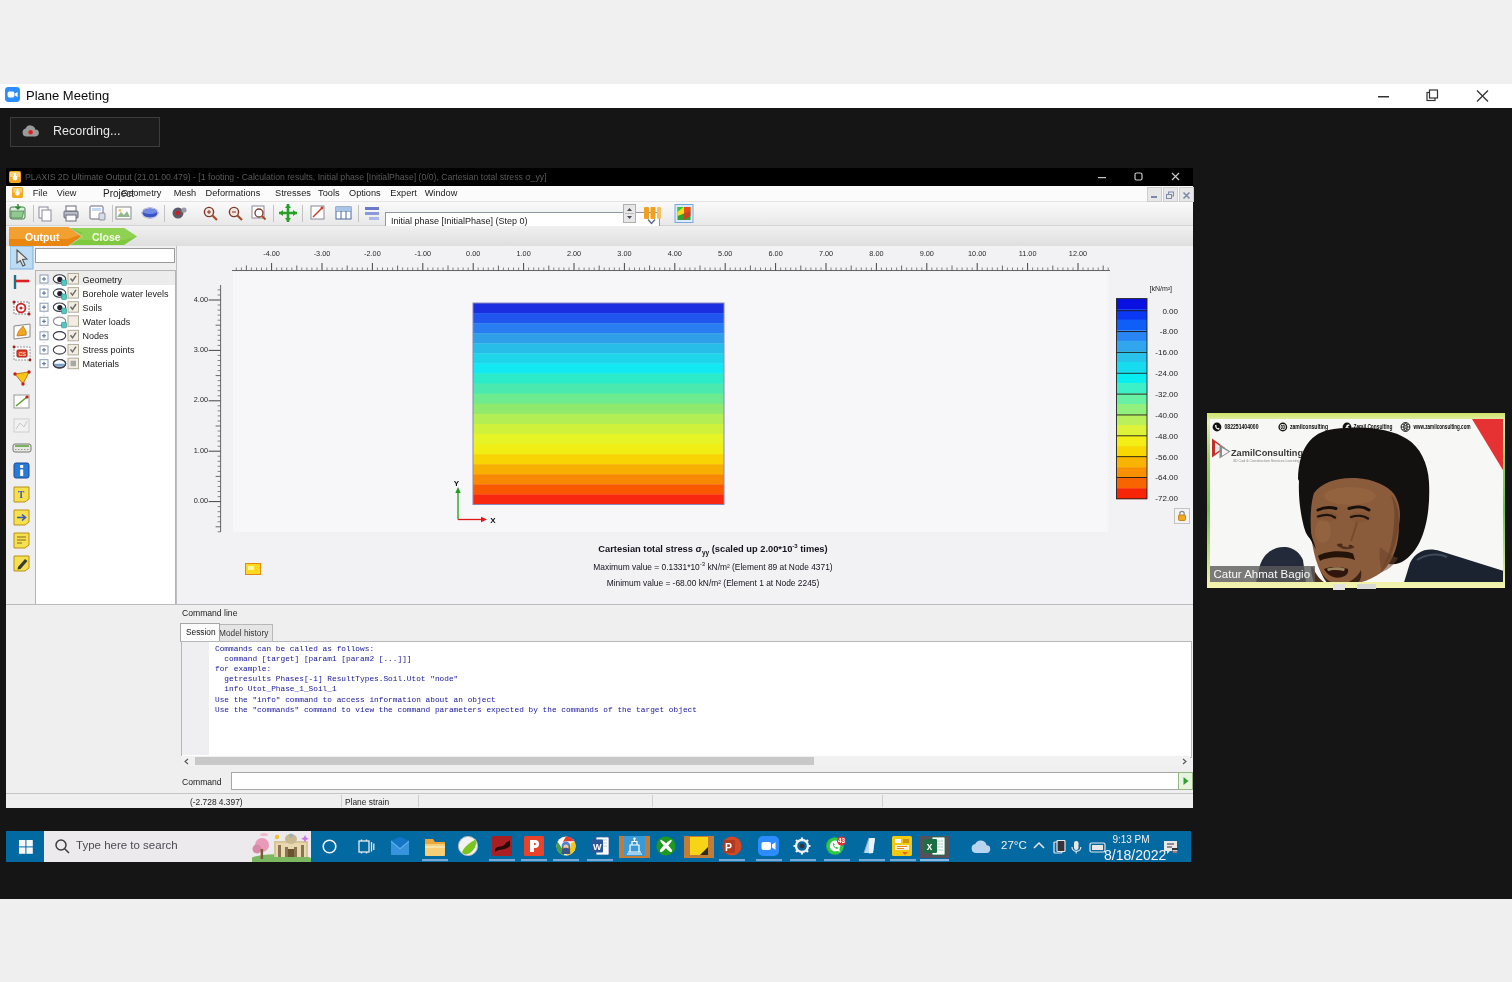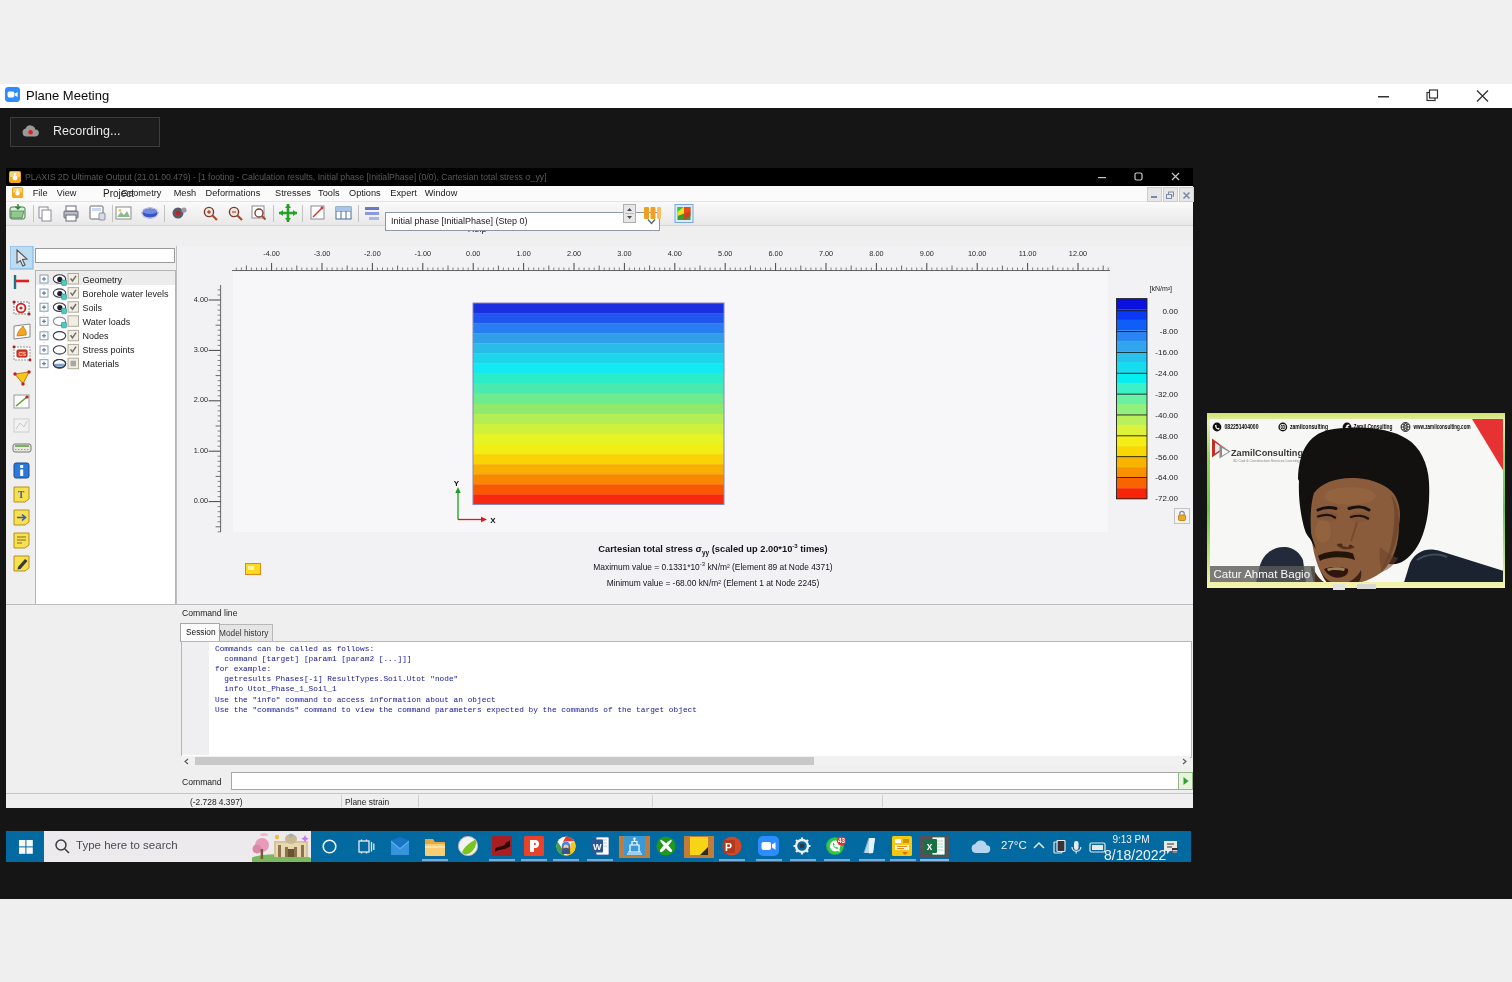--- a/index.html
+++ b/index.html
@@ -171,20 +171,31 @@
           <rect x="8.5" y="3" width="5" height="12" rx="1" fill="#f0a020"></rect>
           <rect x="15" y="3" width="4" height="12" rx="1" fill="#f8c060"></rect>
         <rect x="33" y="0.5" width="18" height="18" fill="#dceafc" stroke="#7aa8e0"></rect>
         <rect x="35.5" y="3" width="13" height="13" fill="#30a030"></rect>
           <path d="M35.5 3 h13 v4 l-13 5 Z" fill="#f0e020"></path>
           <path d="M42 3 h6.5 v9 l-6.5 4 Z" fill="#e83020" opacity="0.85"></path>
           <path d="M35.5 3 l6 0 l-6 5 Z" fill="#30c840"></path>
       </svg>
     </div>
 
+    <div class="abs" style="left:0;top:58px;width:1187px;height:20px;background:linear-gradient(#f1f0f1,#dededf);">
+      <svg class="abs" style="left:0;top:1px;" width="140" height="19" viewBox="0 0 140 19">
+        <polygon points="62,0 76,9.5 62,19 55,19 69,9.5 55,0" fill="#b8b8b8"></polygon>
+        <polygon points="64,1 118,1 131,9.5 118,18 64,18 77,9.5" fill="#7fc93f"></polygon>
+        <polygon points="64,1 118,1 131,9.5 118,13 64,13 77,6" fill="#9ad95e" opacity="0.6"></polygon>
+        <polygon points="3,0 62,0 75,9.5 62,19 3,19" fill="#e8860f"></polygon>
+        <polygon points="3,0 62,0 73,8 62,12 3,12" fill="#f5a93d" opacity="0.75"></polygon>
+        <text x="19" y="13.5" font-family="Liberation Sans" font-size="10.5" font-weight="bold" fill="#ffffff">Output</text>
+        <text x="86" y="13.5" font-family="Liberation Sans" font-size="10.5" font-weight="bold" fill="#f4fbea">Close</text>
+      </svg>
+    </div>
 
     <div class="abs" style="left:0;top:78px;width:1187px;height:560px;" id="content">
 
       <svg class="abs" style="left:4px;top:0;" width="24" height="330" viewBox="0 0 24 330" id="sideicons">
         <rect x="0" y="0" width="23" height="23" fill="#bcdcf4" stroke="#7ab0dc"></rect>
         <path d="M7 4 L17 13 L12.5 13.5 L15 19 L12.8 20 L10.3 14.5 L7 17 Z" fill="#e8e8e8" stroke="#555" stroke-width="1.1"></path>
         <g transform="translate(0,27)">
             <path d="M5 2 V16" stroke="#20708c" stroke-width="2.4"></path>
             <path d="M5 8 H19" stroke="#e02020" stroke-width="2.6"></path>
           </g>

